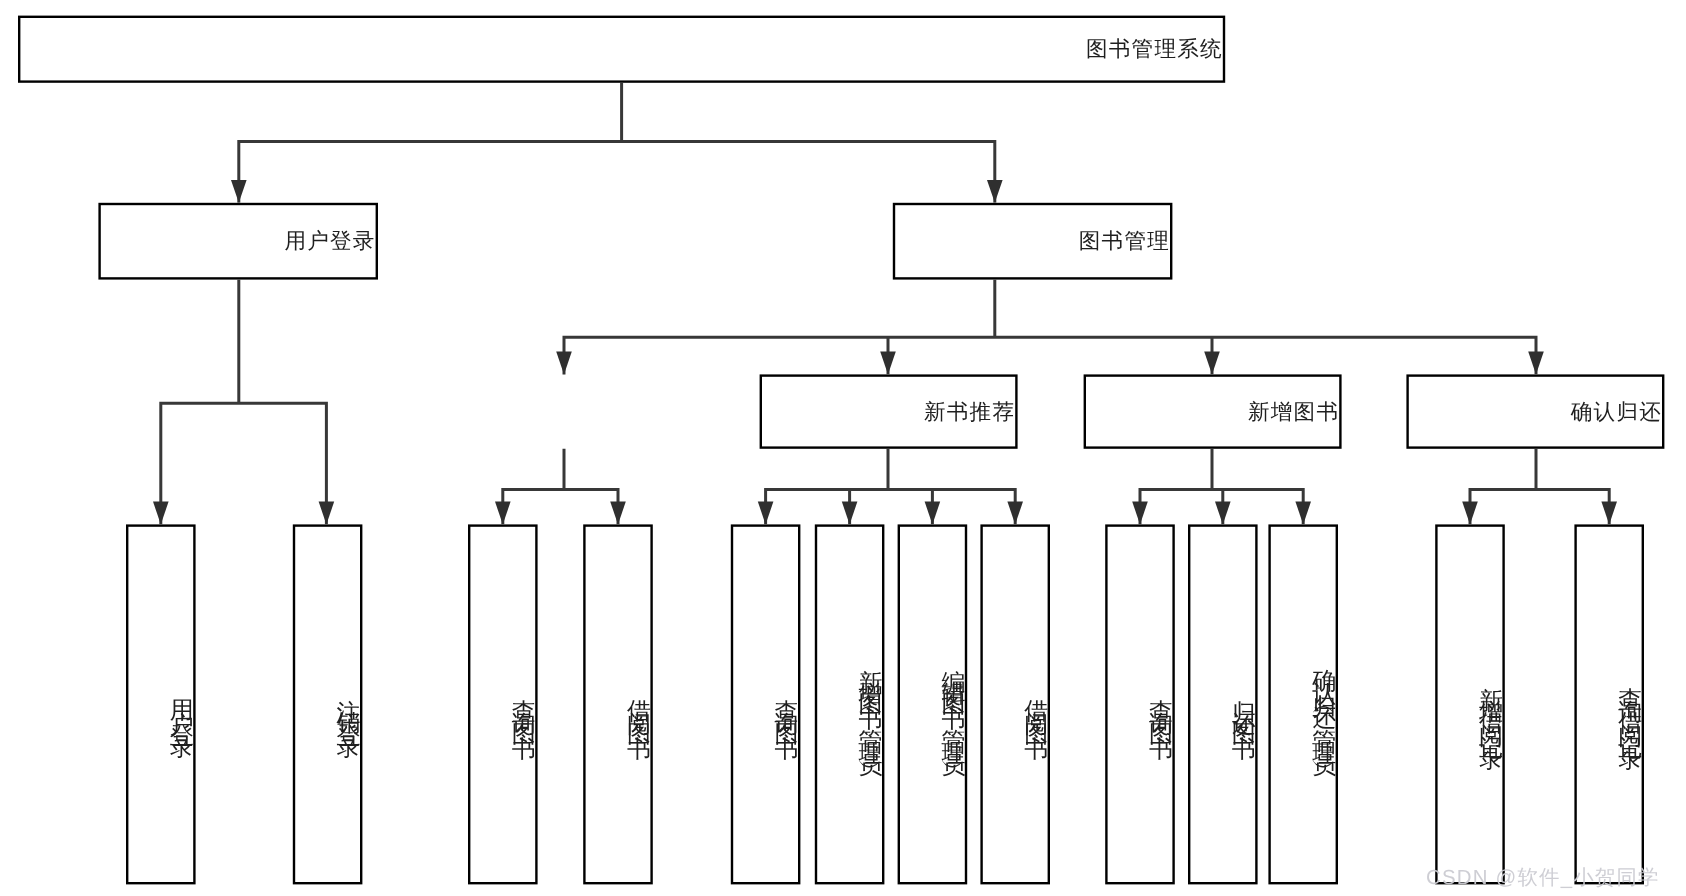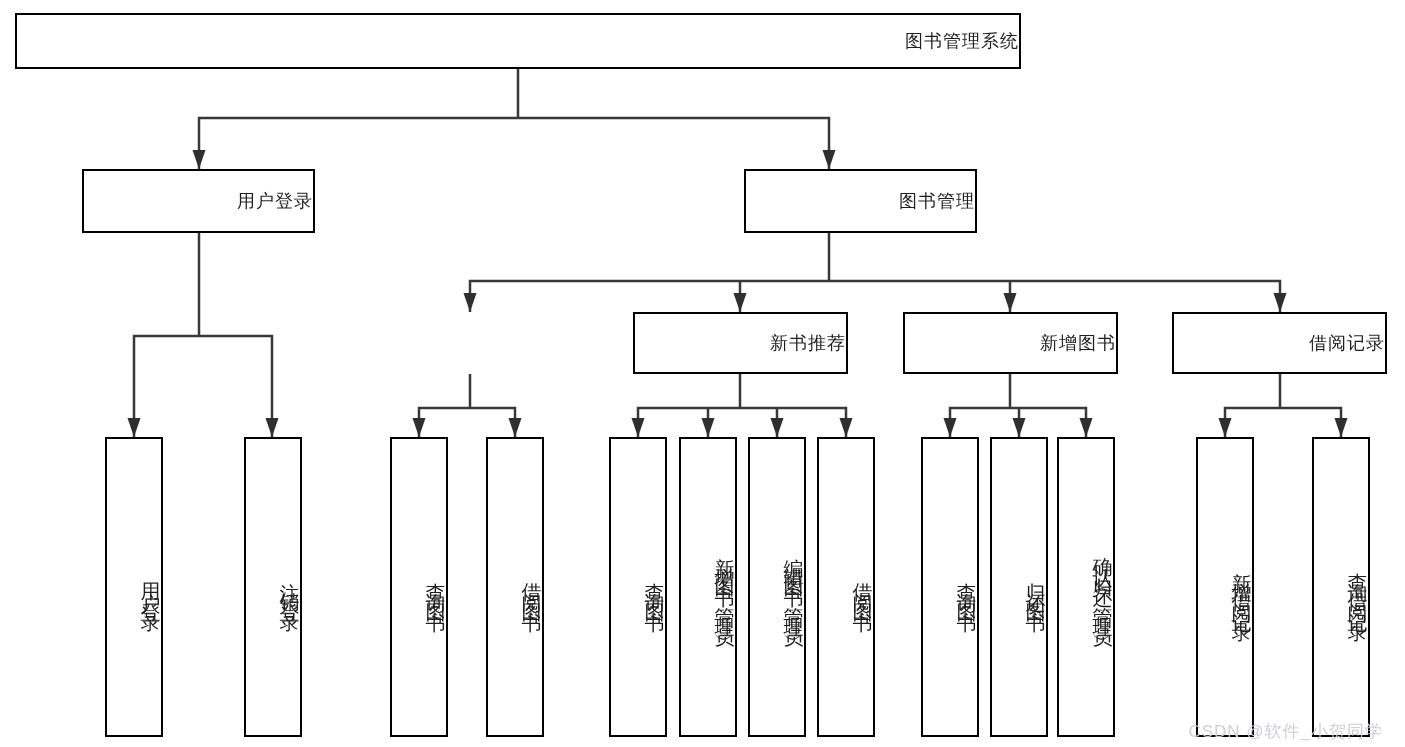--- a/index.html
+++ b/index.html
@@ -149,21 +149,21 @@
     <span>图书管理</span>
   </div>
 
   <div class="box hbox l3-box l3-1">
     <span>新书推荐</span>
   </div>
   <div class="box hbox l3-box l3-2">
     <span>新增图书</span>
   </div>
   <div class="box hbox l3-box l3-3">
-    <span>借阅记录</span>
+    <span>确认归还</span>
   </div>
 
   <div class="box leaf lf-0">
     <span>用户登录</span>
   </div>
   <div class="box leaf lf-1">
     <span>注销登录</span>
   </div>
 
   <div class="box leaf lf-2">

